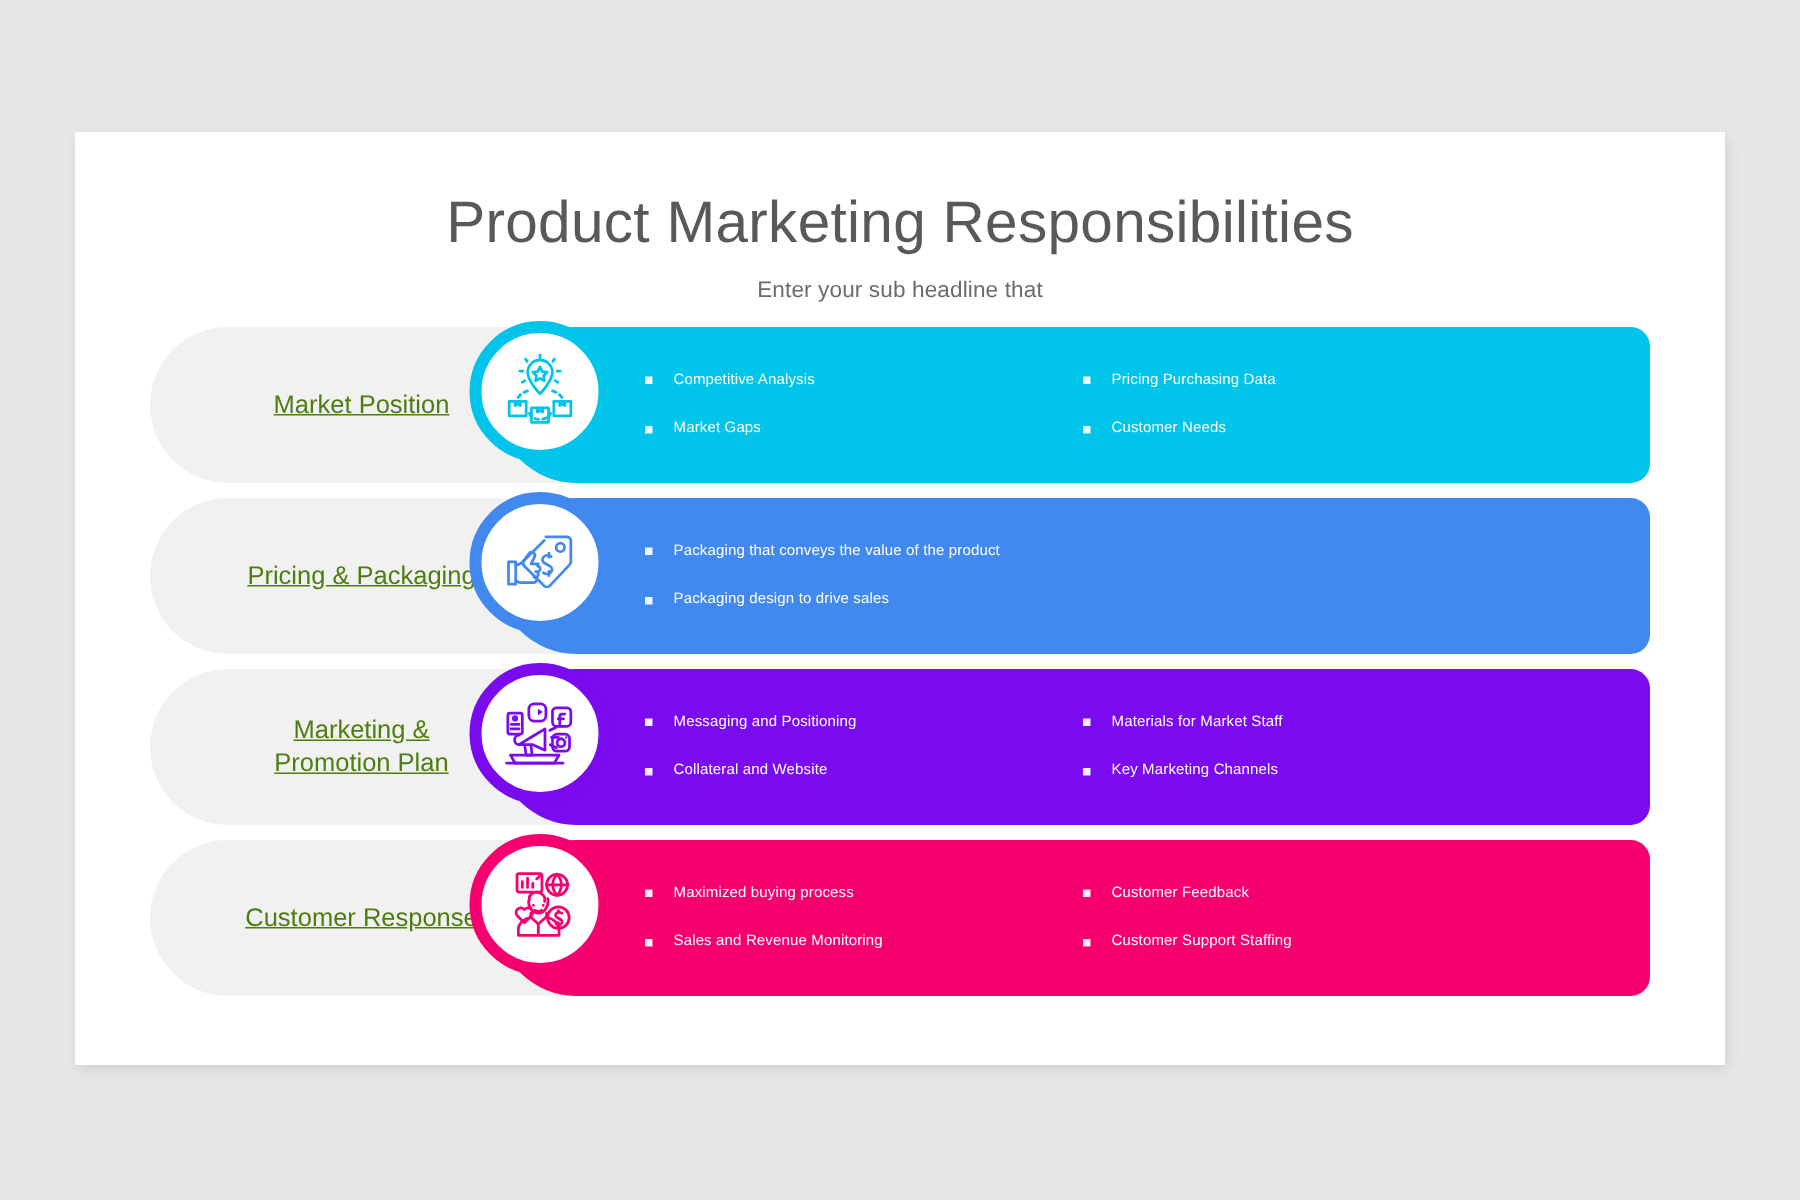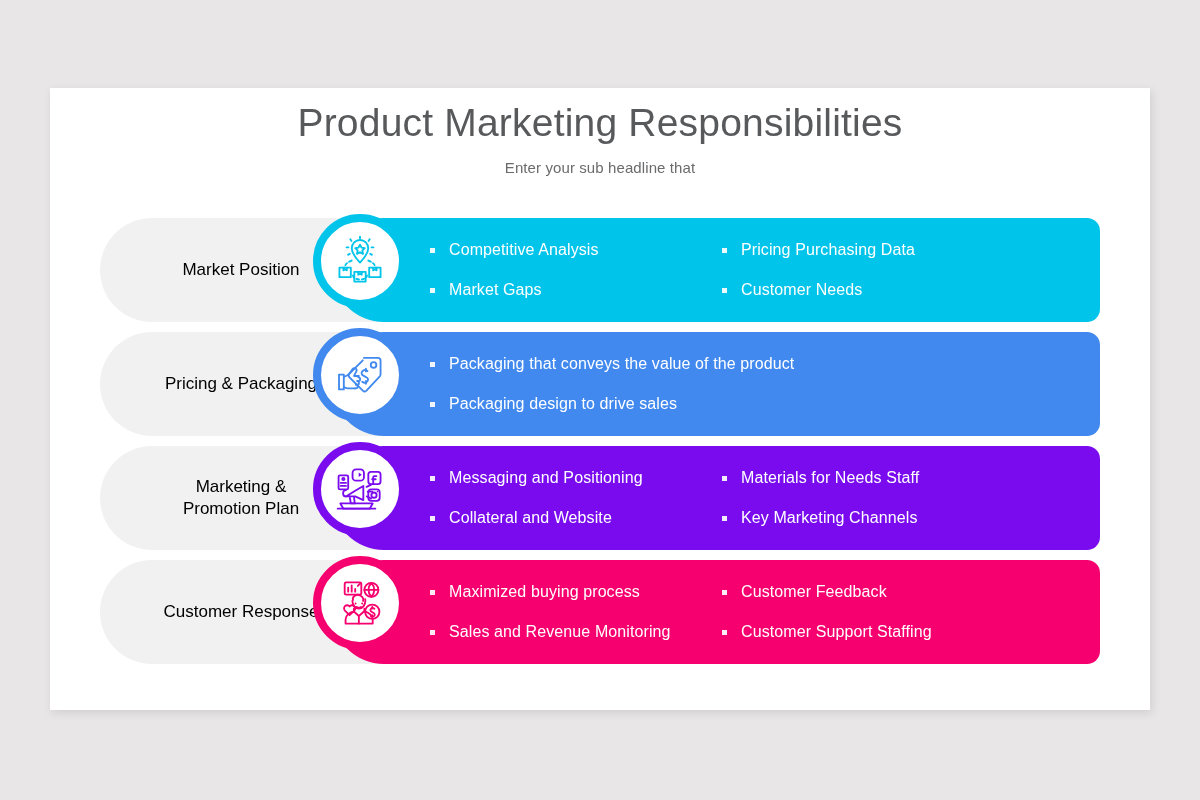--- a/index.html
+++ b/index.html
@@ -22,21 +22,21 @@
     left: 50px;
     top: 88px;
     width: 1100px;
     height: 622px;
     background: #ffffff;
     box-shadow: 2px 3px 9px rgba(0,0,0,0.10);
   }
 
   
   .header {
-    padding-top: 12px;
+    padding-top: 38px;
     text-align: center;
   }
   .slide-title {
     font-size: 39px;
     font-weight: 400;
     color: #58595b;
     letter-spacing: 0.2px;
     line-height: 1.2;
   }
   .slide-subtitle {
@@ -74,22 +74,23 @@
     align-items: center;
     justify-content: center;
   }
   .row-label {
     display: block;
     width: 230px;
     padding-right: 18px;
     text-align: center;
     font-size: 17px;
     line-height: 1.28;
-    color: #000000;
+    color: #4d7c0f;
     white-space: pre-line;
+    text-decoration: underline;
   }
 
   
   .row-band {
     position: absolute;
     left: 232px;
     top: 0;
     right: 0;
     height: 104px;
     border-radius: 52px 13px 13px 52px;
@@ -128,21 +129,21 @@
     justify-content: center;
     gap: 20px;
   }
   .bullet-col.col-a { width: 292px; flex: 0 0 292px; }
   .bullet-col.col-b { flex: 1 1 auto; }
 
   .bullet {
     display: flex;
     align-items: center;
     color: #ffffff;
-    font-size: 16px;
+    font-size: 10px;
     line-height: 1.25;
     letter-spacing: 0.1px;
   }
   .bullet-dot {
     flex: 0 0 auto;
     width: 5px;
     height: 5px;
     background: rgba(255,255,255,0.92);
     margin-right: 14px;
   }
@@ -267,21 +268,21 @@
             <span>Messaging and Positioning</span>
           </div>
           <div class="bullet">
             <span class="bullet-dot"></span>
             <span>Collateral and Website</span>
           </div>
         </div>
         <div class="bullet-col col-b">
           <div class="bullet">
             <span class="bullet-dot"></span>
-            <span>Materials for Needs Staff</span>
+            <span>Materials for Market Staff</span>
           </div>
           <div class="bullet">
             <span class="bullet-dot"></span>
             <span>Key Marketing Channels</span>
           </div>
         </div>
       </div>
     </div>
 
     <div class="row">

